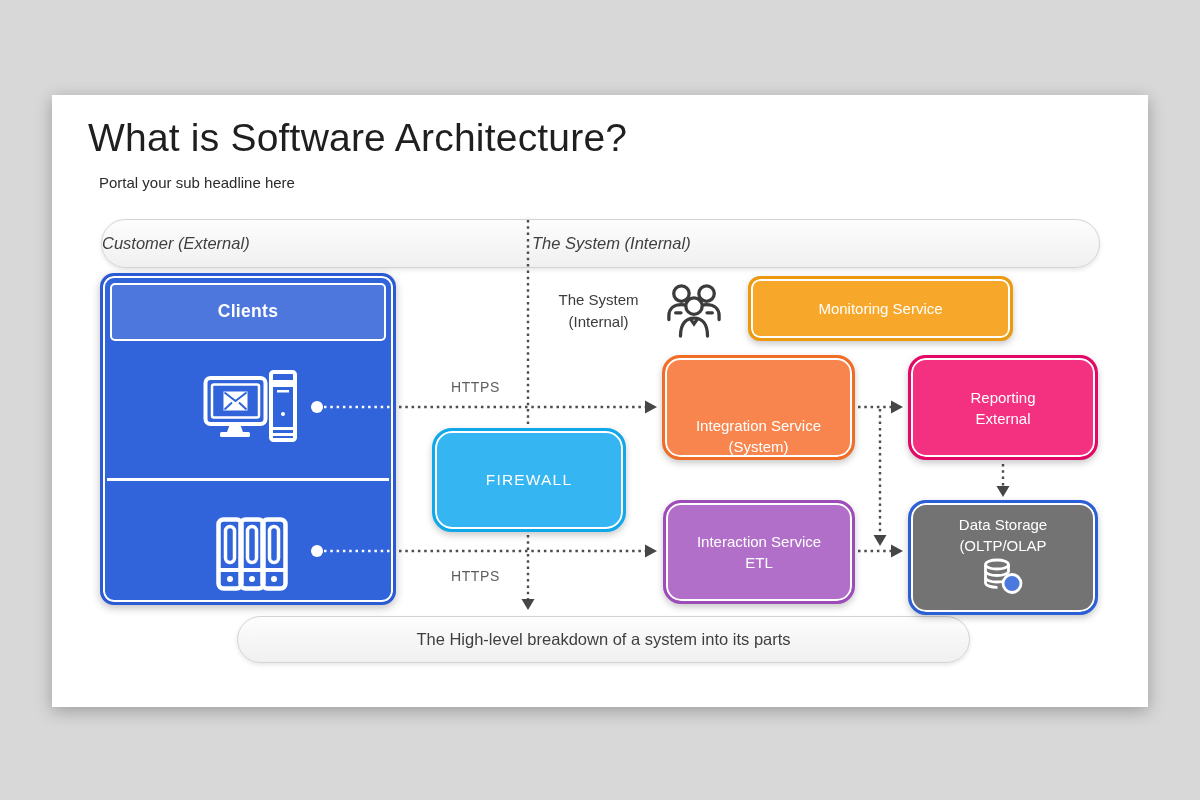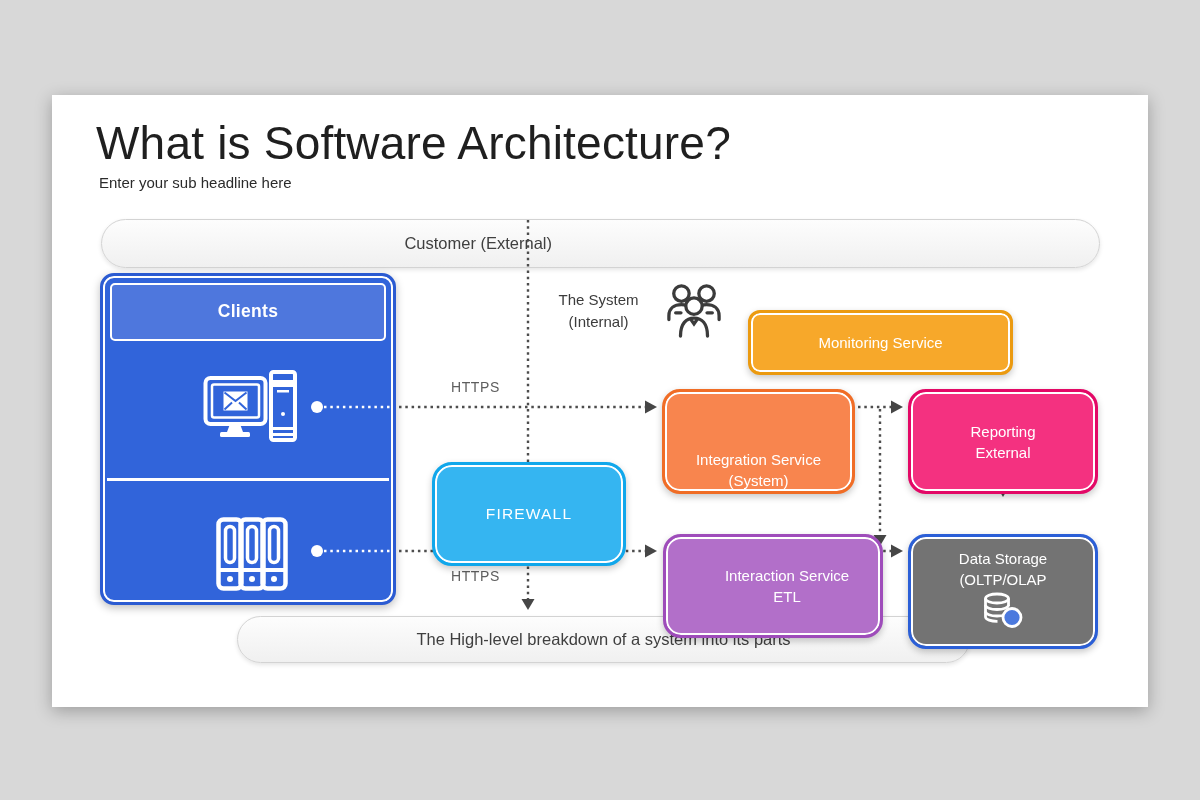--- a/index.html
+++ b/index.html
@@ -1,48 +1,48 @@
 <!DOCTYPE html>
 <html><head>
 <meta charset="utf-8">
 <style>
   html,body{margin:0;padding:0;background:#d8d8d8;font-family:"Liberation Sans",sans-serif;}
   #stage{position:relative;width:1200px;height:800px;background:#d8d8d8;overflow:hidden;}
   #card{position:absolute;left:52px;top:95px;width:1096px;height:612px;background:#ffffff;
         box-shadow:0 4px 16px rgba(0,0,0,.28);z-index:1;}
   .abs{position:absolute;}
-  #title{left:96px;top:116px;font-size:46px;font-weight:500;color:#1f1f1f;z-index:2;letter-spacing:.2px;}
+  #title{left:88px;top:116px;font-size:39px;font-weight:500;color:#1f1f1f;z-index:2;letter-spacing:.2px;}
   #subtitle{left:99px;top:174px;font-size:15px;color:#2b2b2b;z-index:2;}
 
   
   .pill{background:linear-gradient(#fdfdfd,#f0f0f0);border:1px solid #d3d3d3;border-radius:26px;
         box-shadow:0 2px 4px rgba(0,0,0,.10);z-index:2;}
   #lane-bar{left:101px;top:219px;width:997px;height:47px;}
-  .lane-label{position:absolute;top:0;height:47px;line-height:47px;text-align:right;
-              font-size:16.5px;color:#3f3f3f;}
+  .lane-label{position:absolute;top:0;height:47px;line-height:47px;text-align:left;
+              font-size:16.5px;color:#3f3f3f;font-style:italic;}
   #lane-left{left:0;width:450px;}
   #lane-right{left:430px;width:586px;}
   #footer-pill{left:237px;top:616px;width:731px;height:45px;z-index:2;}
   #footer-caption{position:absolute;left:0;top:0;width:100%;height:45px;line-height:45px;
                   text-align:center;font-size:16.5px;color:#3f3f3f;}
 
   
   #clients{left:100px;top:273px;width:290px;height:326px;border:3px solid #2B5BD2;border-radius:14px;
            box-shadow:inset 0 0 0 2px #fff,0 3px 8px rgba(0,0,0,.25);z-index:2;}
   #clients-header{position:absolute;left:7px;right:7px;top:7px;height:54px;border:2px solid #fff;
                   border-radius:5px;text-align:center;line-height:52px;color:#fff;font-size:17.5px;
                   font-weight:bold;letter-spacing:.3px;}
   #clients-divider{position:absolute;left:4px;right:4px;top:202px;height:3px;background:#fff;}
   #computer-icon{position:absolute;left:100px;top:94px;}
   #storage-icon{position:absolute;left:113px;top:241px;}
 
   
   .node{border-radius:18px;border:3px solid;box-shadow:inset 0 0 0 2px #fff,0 3px 7px rgba(0,0,0,.22);
         display:flex;flex-direction:column;align-items:center;justify-content:center;color:#fff;
-        font-size:15px;text-align:center;line-height:1.4;z-index:4;margin-top:34px;}
+        font-size:15px;text-align:center;line-height:1.4;z-index:4;}
   #firewall{left:432px;top:428px;width:188px;height:98px;border-radius:20px;font-size:15.5px;letter-spacing:1.2px;}
   #monitoring{left:748px;top:276px;width:259px;height:59px;border-radius:12px;}
   #integration{left:662px;top:355px;width:187px;height:99px;}
   #reporting{left:908px;top:355px;width:184px;height:99px;}
   #interaction{left:663px;top:500px;width:186px;height:98px;}
   #data-storage{left:908px;top:500px;width:184px;height:98px;justify-content:flex-start;padding-top:11px;box-sizing:content-box;}
   #db-icon{margin-top:2px;}
 
   
   .https-label{font-size:14px;color:#5e5e5e;letter-spacing:.6px;z-index:2;margin-left:40px;}
@@ -54,24 +54,25 @@
 
   #connectors{left:0;top:0;z-index:3;pointer-events:none;}
 </style>
 </head>
 <body>
 
 <div id="stage">
   <div id="card"></div>
 
   <div id="title" class="abs">What is Software Architecture?</div>
-  <div id="subtitle" class="abs">Enter your sub headline here</div>
+  <div id="subtitle" class="abs">Portal your sub headline here</div>
 
   <div id="lane-bar" class="abs pill">
     <div id="lane-left" class="lane-label">Customer (External)</div>
+    <div id="lane-right" class="lane-label">The System (Internal)</div>
   </div>
 
   <div id="clients" class="abs" style="background-color: rgb(49, 100, 218); border-color: rgb(43, 91, 210);">
     <div id="clients-header" style="background-color: rgb(78, 119, 221);">Clients</div>
     <div id="clients-divider"></div>
     <svg id="computer-icon" width="96" height="78" viewBox="0 0 96 78">
       <rect x="2.5" y="8" width="60" height="46" rx="5" fill="none" stroke="#fff" stroke-width="4"></rect>
       <rect x="9" y="14.5" width="47" height="33" rx="2" fill="none" stroke="#fff" stroke-width="2.5"></rect>
       <rect x="20.5" y="21.5" width="24" height="19" fill="#fff"></rect>
       <polyline points="21.5,22.5 32.5,31 43.5,22.5" fill="none" stroke="#3164DA" stroke-width="2"></polyline>
@@ -170,21 +171,21 @@
   <div id="integration" class="abs node" style="background-color: rgb(248, 133, 78); border-color: rgb(240, 109, 38); justify-content: flex-end;">
     <div>Integration Service</div>
     <div>(System)</div>
   </div>
 
   <div id="reporting" class="abs node" style="background-color: rgb(244, 49, 128); border-color: rgb(227, 8, 102);">
     <div>Reporting</div>
     <div>External</div>
   </div>
 
-  <div id="interaction" class="abs node" style="background-color: rgb(178, 111, 201); border-color: rgb(158, 76, 186); padding-left: 28px;">
+  <div id="interaction" class="abs node" style="background-color: rgb(178, 111, 201); border-color: rgb(158, 76, 186);">
     <div>Interaction Service</div>
     <div>ETL</div>
   </div>
 
   <div id="data-storage" class="abs node" style="background-color: #737373; border-color: rgb(43, 95, 215);">
     <div>Data Storage</div>
     <div>(OLTP/OLAP</div>
     <svg id="db-icon" width="42" height="36" viewBox="0 0 42 36">
       <g fill="none" stroke="#fff" stroke-width="2.8">
         <ellipse cx="15" cy="6.5" rx="11.5" ry="4.5"></ellipse>

